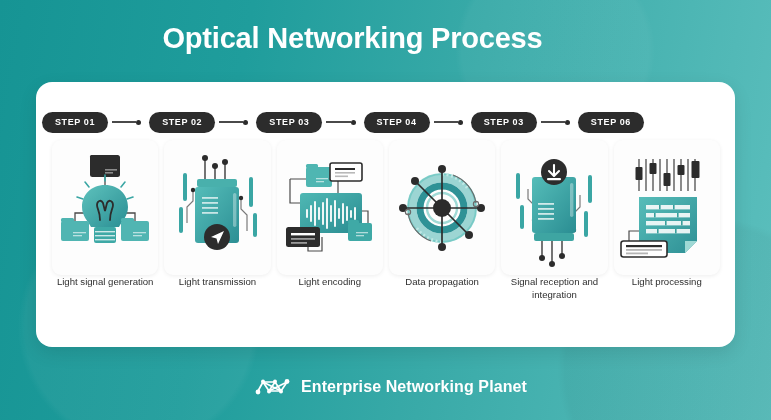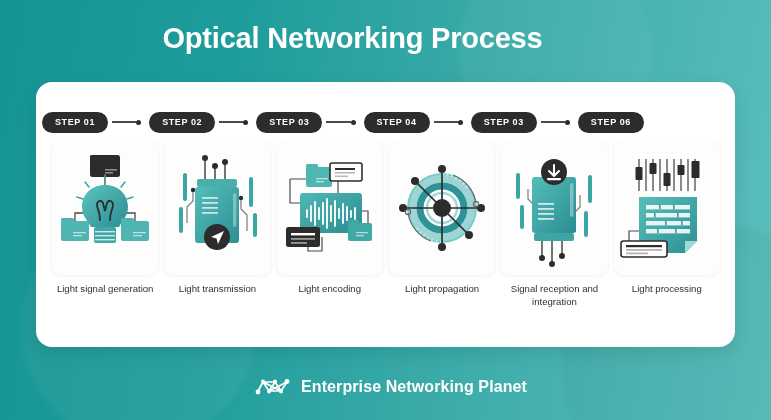--- a/index.html
+++ b/index.html
@@ -111,21 +111,21 @@
   }
   .illus-card svg {
     position: absolute;
     left: 50%;
     top: 50%;
     transform: translate(-50%, -50%);
   }
   .labels-row {
     position: absolute;
     left: 52px;
-    top: 282px;
+    top: 275px;
     width: 668px;
     display: flex;
     gap: 6px;
   }
   .label-cell {
     flex: 1;
     text-align: center;
     font-size: 9.6px;
     line-height: 13px;
     color: #2f2f2f;
@@ -427,21 +427,21 @@
       <rect x="11" y="107.5" width="22" height="1.8" fill="#b5b5b5"></rect>
     </svg>
   </div>
 
 </div>
 
 <div class="labels-row">
   <div class="label-cell">Light signal generation</div>
   <div class="label-cell">Light transmission</div>
   <div class="label-cell">Light encoding</div>
-  <div class="label-cell">Light propagation</div>
+  <div class="label-cell">Data propagation</div>
   <div class="label-cell">Signal reception and integration</div>
   <div class="label-cell">Light processing</div>
 </div>
 
 <div class="footer">
   <svg width="38" height="22" viewBox="0 0 38 22">
     <g stroke="#ffffff" stroke-width="1.7" fill="none" stroke-linecap="round">
       <path d="M4 15 L9 6 L15 15 L21 6 L27 15 L33 6"></path>
       <path d="M9 6 L21 6 M15 15 L27 15"></path>
       <path d="M9 6 L27 15 M15 15 L33 6"></path>

